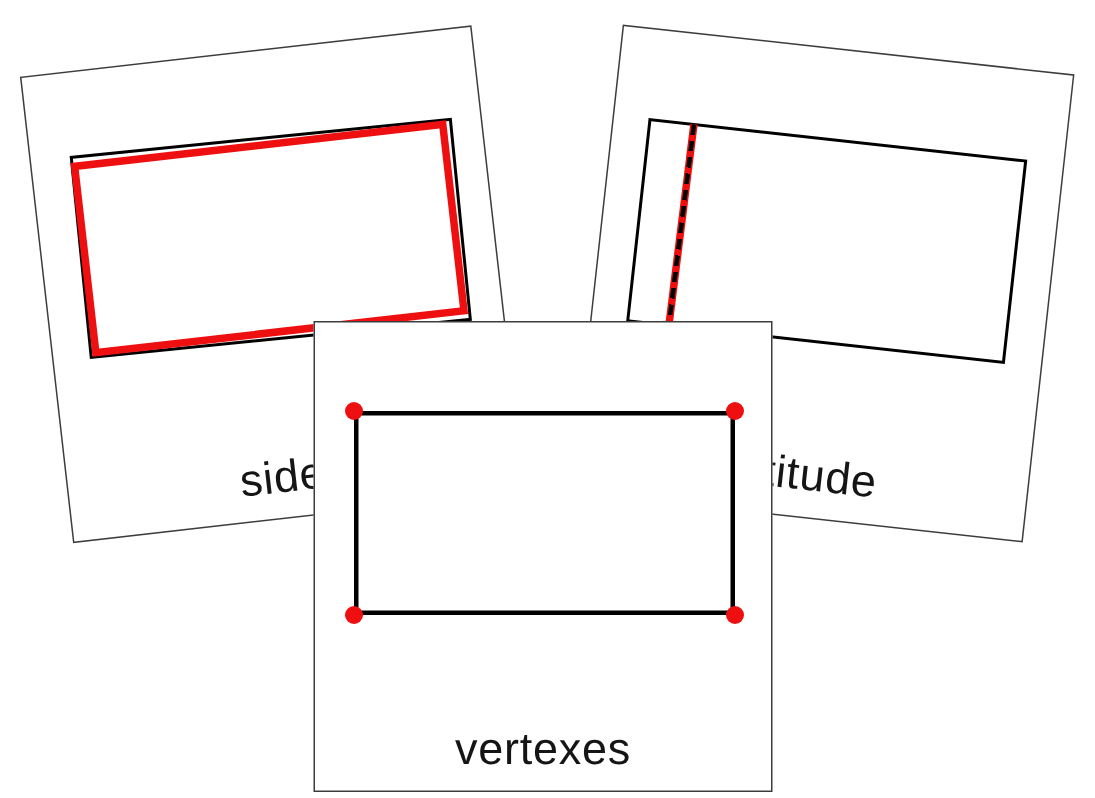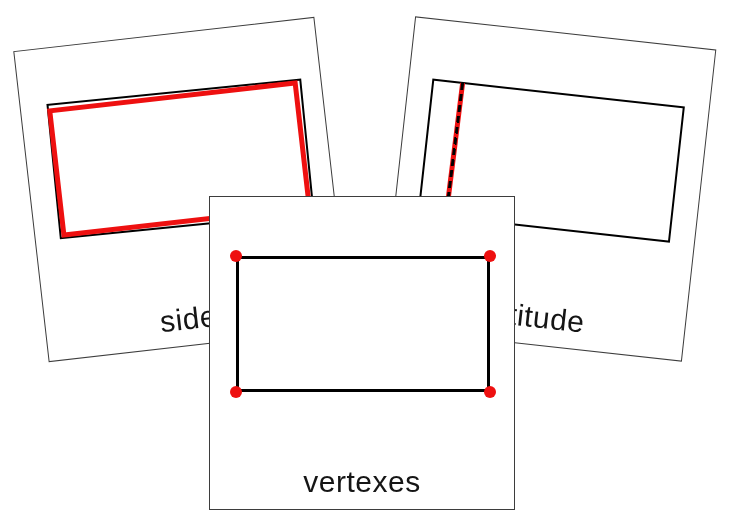--- a/index.html
+++ b/index.html
@@ -33,21 +33,21 @@
   .card-altitude {
     left: 397px;
     top: 32px;
     width: 303px;
     height: 314px;
     transform: rotate(6.3deg);
     z-index: 1;
   }
   .card-vertexes {
     left: 209px;
-    top: 196px;
+    top: 214px;
     width: 306px;
     height: 314px;
     z-index: 2;
   }
   .card .label {
     position: absolute;
     left: 0;
     right: 0;
     top: 270px;
     text-align: center;

